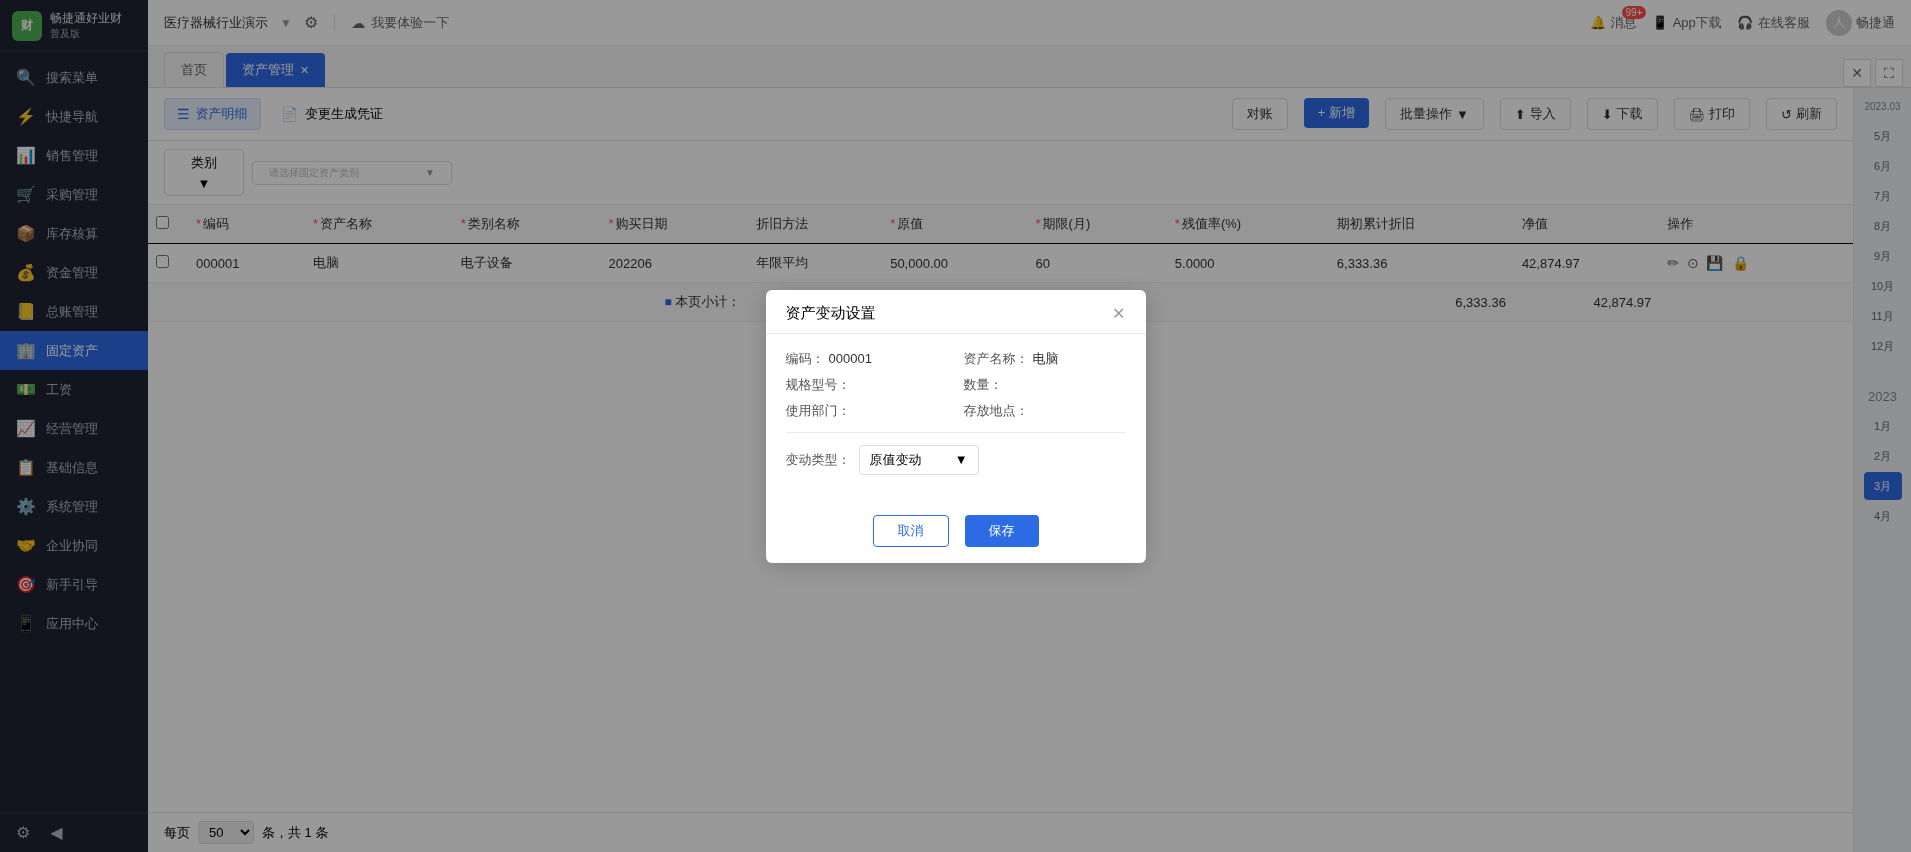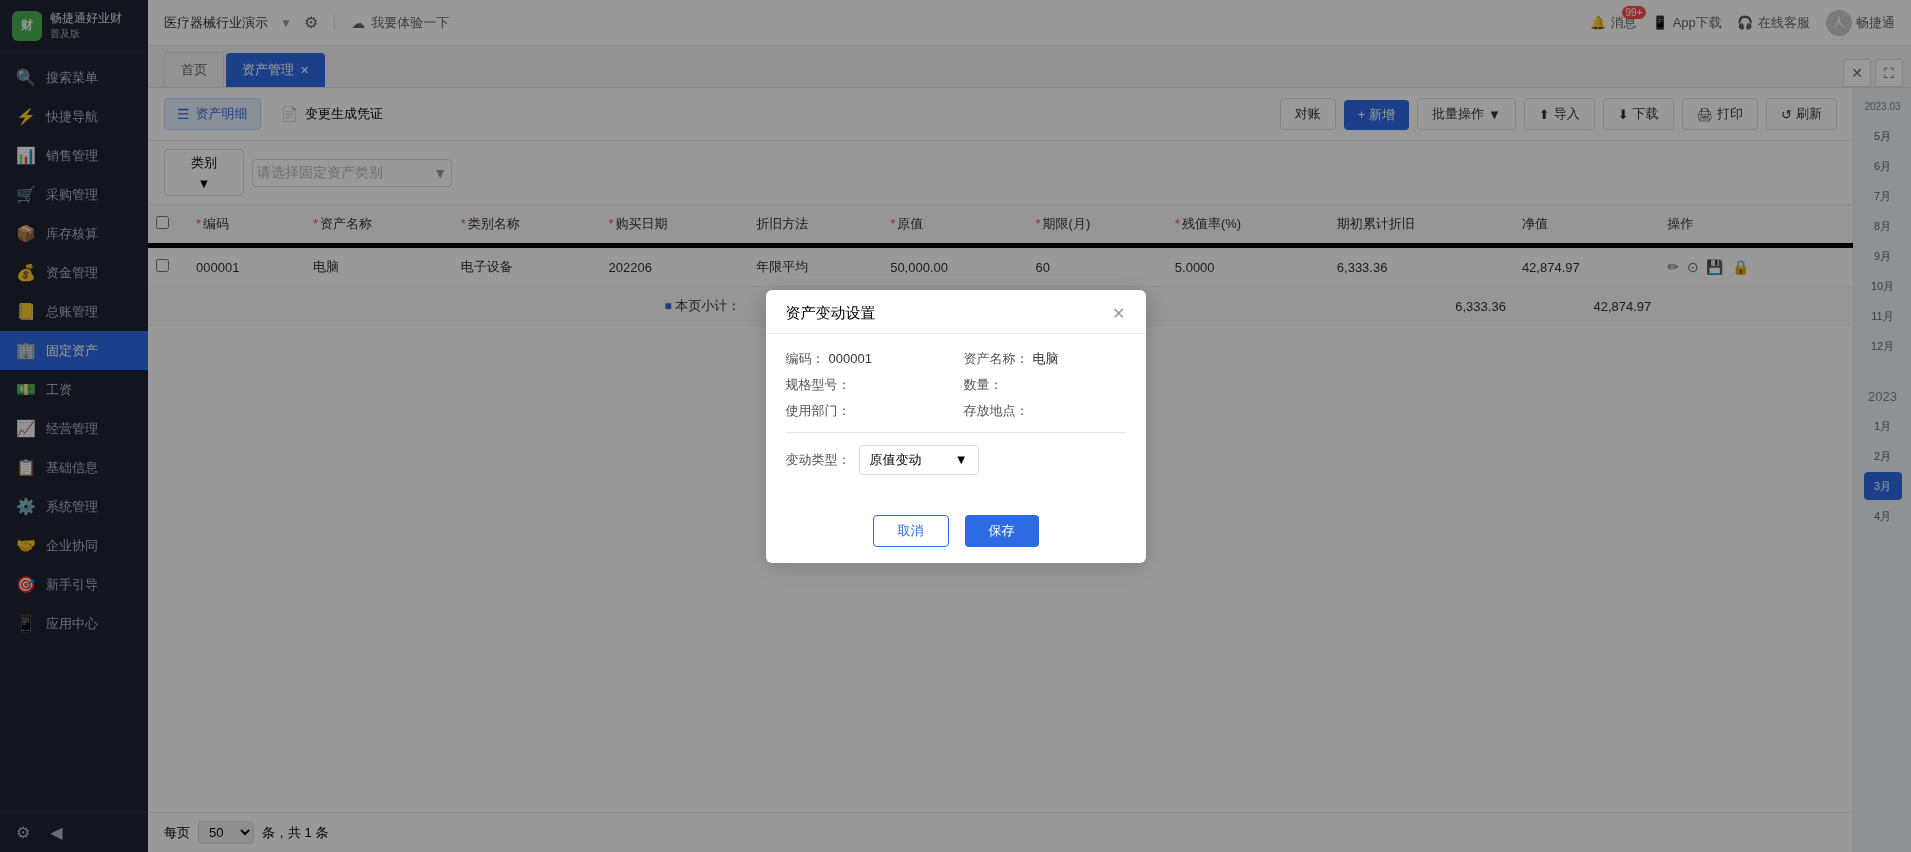--- a/index.html
+++ b/index.html
@@ -159,21 +159,21 @@
     }
 
     
     .toolbar {
       display: flex; align-items: center;
       padding: 10px 16px;
       border-bottom: 1px solid #e8e8e8;
       gap: 8px;
     }
     .toolbar-left { display: flex; gap: 8px; align-items: center; flex: 1; }
-    .toolbar-right { display: flex; gap: 8px; align-items: flex-end; }
+    .toolbar-right { display: flex; gap: 16px; align-items: flex-start; }
 
     .view-tab {
       display: flex; align-items: center; gap: 6px;
       padding: 6px 12px;
       border-radius: 4px;
       font-size: 13px; cursor: pointer;
       border: 1px solid transparent;
     }
     .view-tab.active { background: #e8f0fe; color: #2d6be4; border-color: #c5d8fb; }
     .view-tab-icon { font-size: 14px; }
@@ -190,22 +190,22 @@
       padding: 4px 8px;
       font-size: 13px;
       display: flex; align-items: center; gap: 4px;
       cursor: pointer;
       min-width: 80px;
       flex-direction: column;
     }
     .filter-input {
       border: 1px solid #ddd;
       border-radius: 4px;
-      padding: 4px 4px;
-      font-size: 14px;
+      padding: 4px 16px;
+      font-size: 10px;
       display: flex; align-items: center;
       color: #999;
       min-width: 200px;
       gap: 4px;
     }
 
     .btn {
       padding: 6px 14px;
       border-radius: 4px;
       font-size: 13px;
@@ -223,21 +223,21 @@
       overflow: auto;
       position: relative;
     }
     table {
       width: 100%;
       border-collapse: collapse;
       font-size: 13px;
     }
     th {
       background: #fafafa;
-      border-bottom: 5px solid #000000;
+      border-bottom: 1px solid #000000;
       padding: 10px 8px;
       text-align: left;
       font-weight: 500;
       color: #333;
       white-space: nowrap;
     }
     td {
       border-bottom: 1px solid #f0f0f0;
       padding: 10px 8px;
       color: #333;

